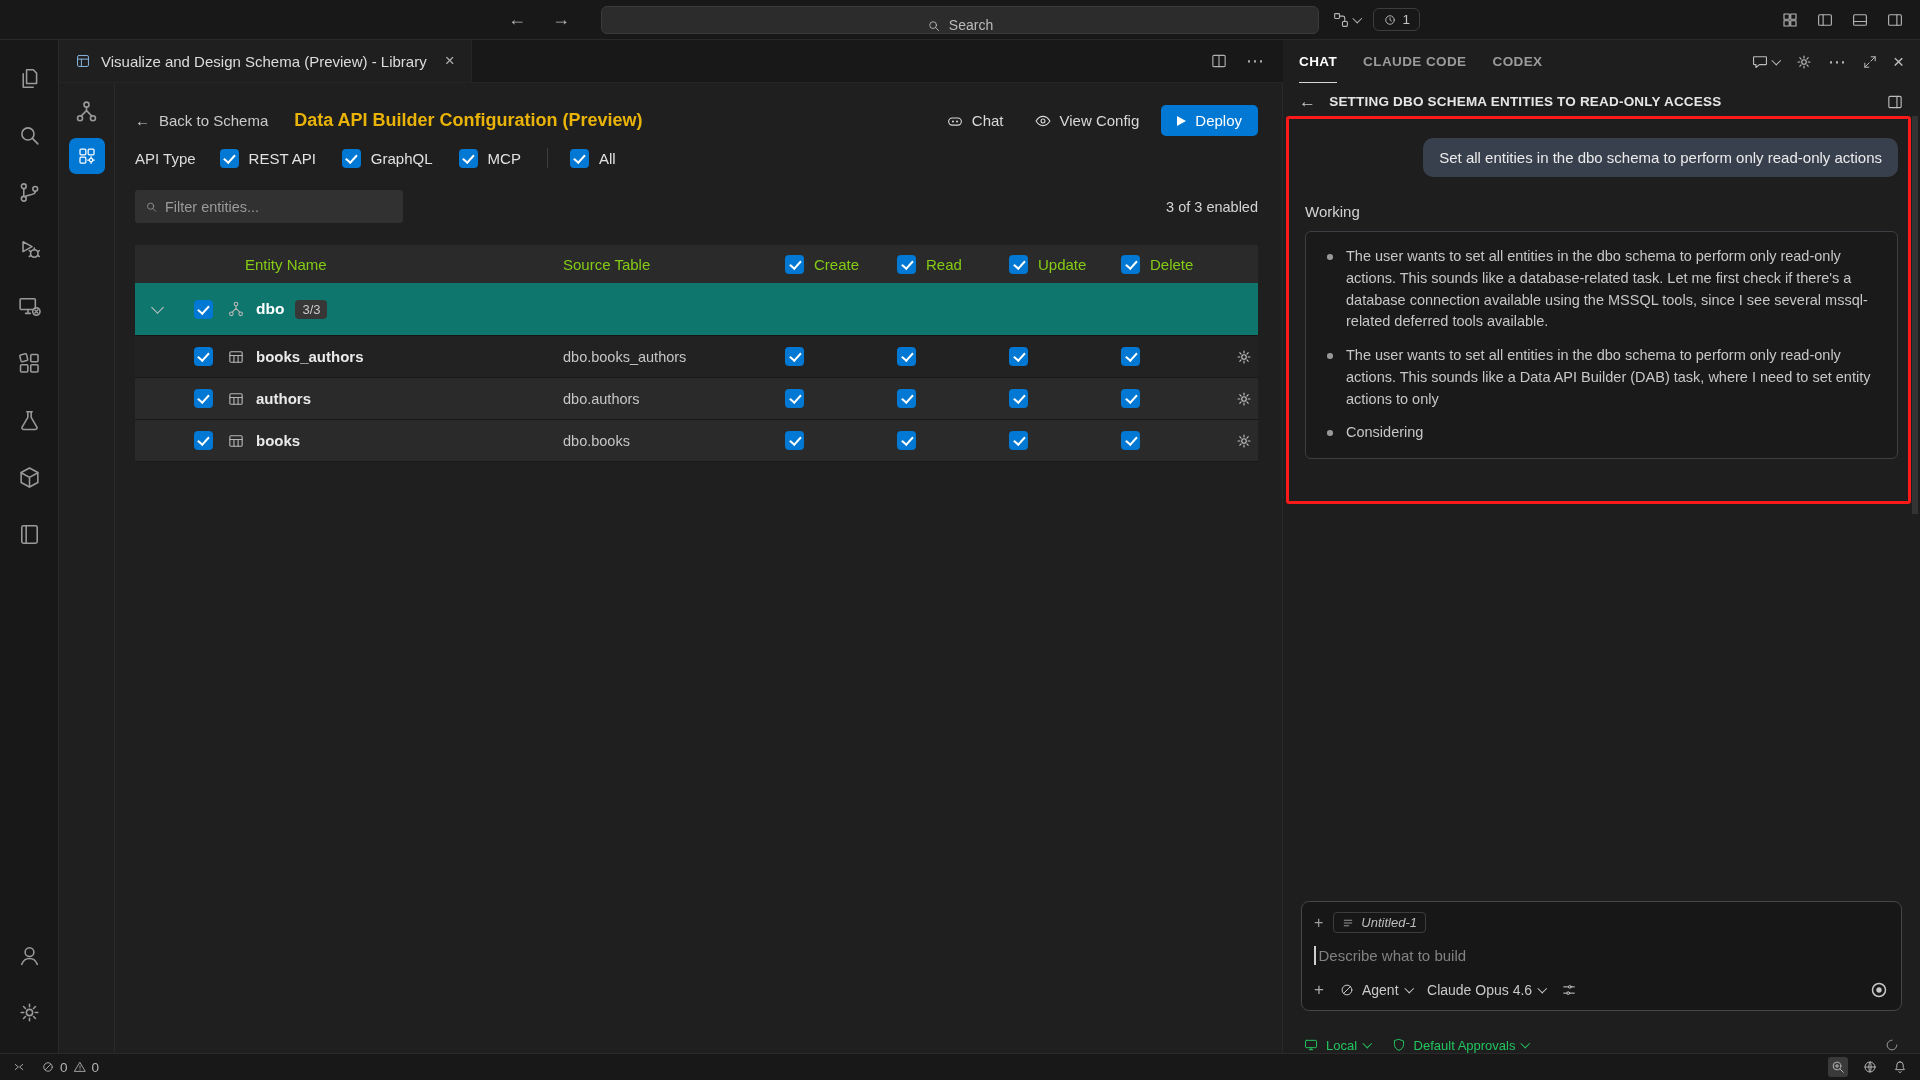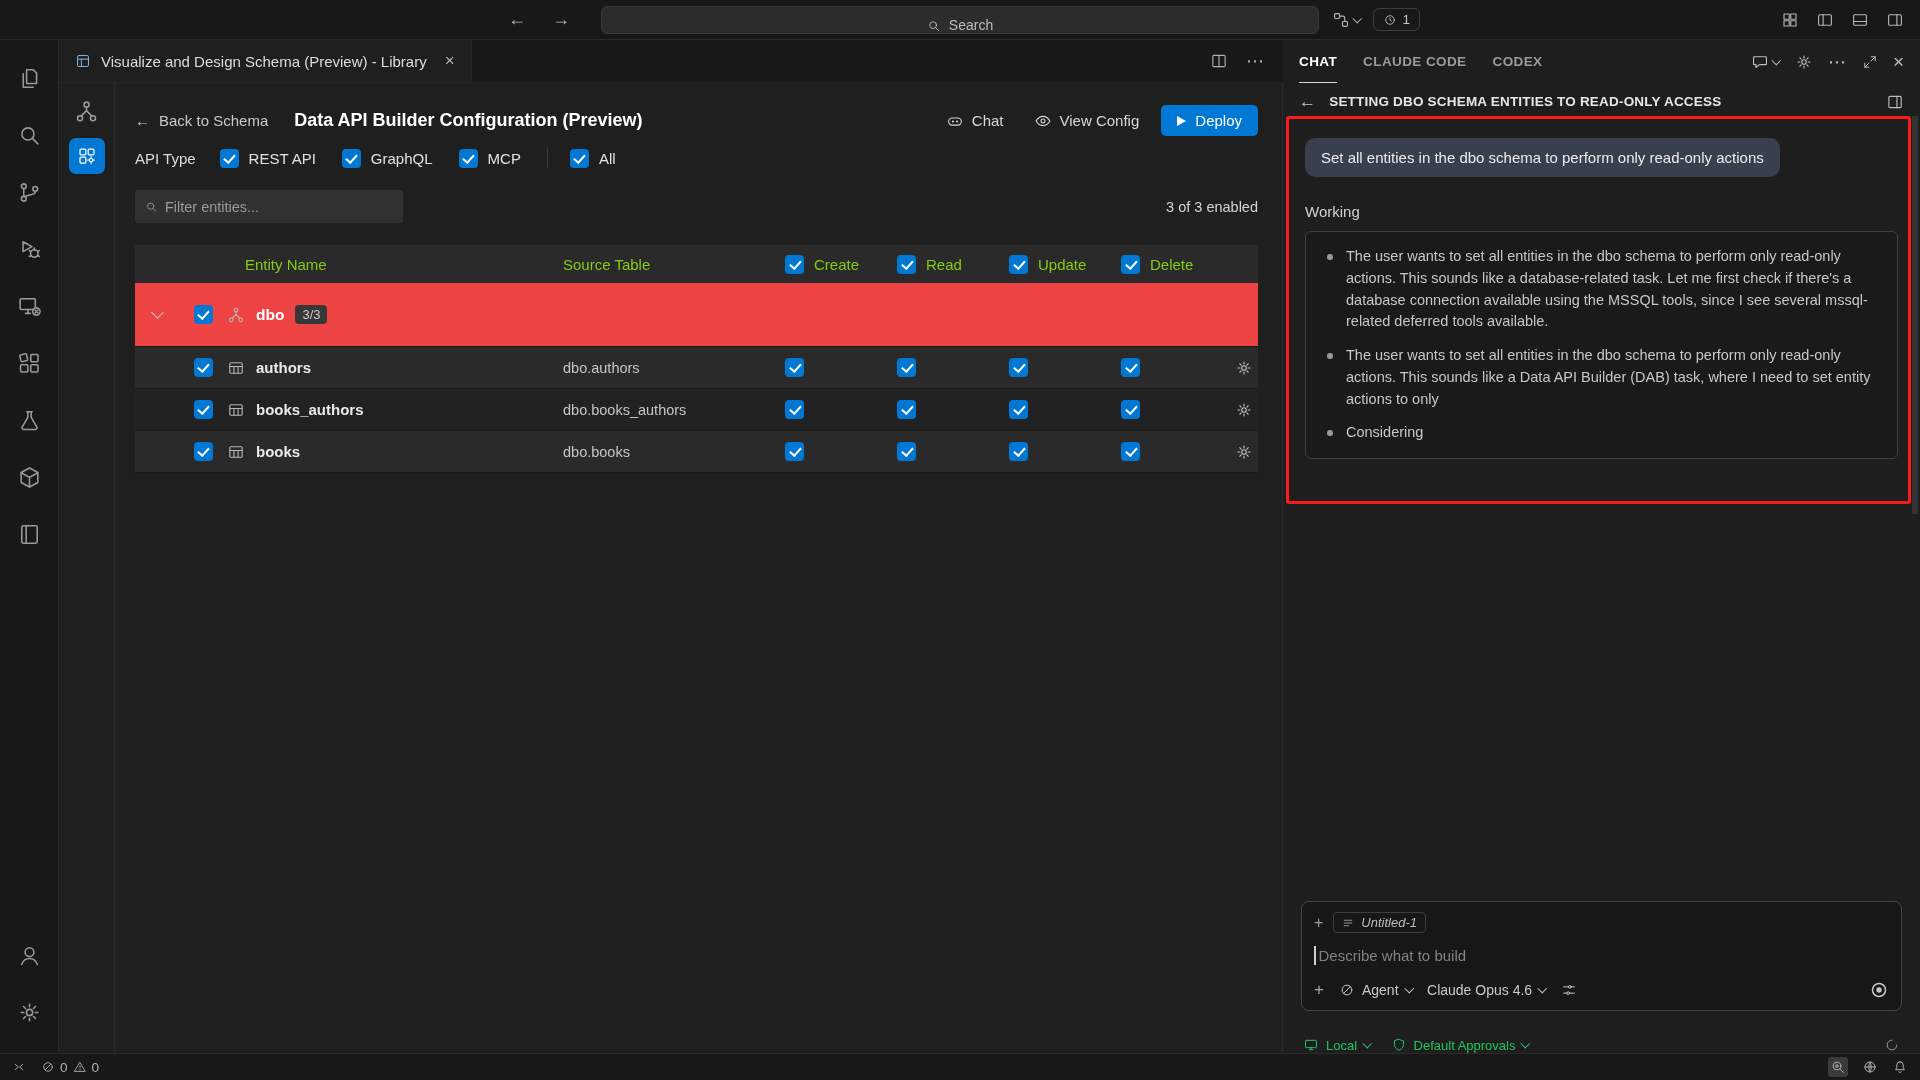--- a/index.html
+++ b/index.html
@@ -31,21 +31,21 @@
 .tabbar-actions{margin-left:auto;display:flex;align-items:center;gap:18px;padding-right:18px;color:#b0b0b0}
 .ellipsis{font-size:18px;letter-spacing:1px}
 
 .editor-content{flex:1;display:flex;min-height:0;border-right:1px solid #2a2a2a}
 .tool-strip{width:56px;background:#1f1f1f;border-right:1px solid #2a2a2a;display:flex;flex-direction:column;align-items:center;padding-top:16px;gap:14px;color:#9a9a9a}
 .strip-active{width:36px;height:36px;background:#0078d4;border-radius:7px;display:flex;align-items:center;justify-content:center;color:#fff}
 
 .config{flex:1;padding:22px 24px 0 20px;min-width:0}
 .cfg-head{display:flex;align-items:center}
 .back-link{display:flex;align-items:center;gap:9px;color:#c9c9c9;font-size:15px}
-.cfg-title{font-size:18px;font-weight:700;color:#ffffff;margin-left:26px}
+.cfg-title{font-size:18px;font-weight:700;color:#eab308;margin-left:26px}
 .cfg-actions{margin-left:auto;display:flex;align-items:center;gap:14px}
 .ghost-btn{display:flex;align-items:center;gap:8px;color:#d8d8d8;font-size:15px;padding:6px 8px;border-radius:5px}
 .deploy-btn{display:flex;align-items:center;gap:9px;background:#0078d4;color:#fff;font-size:15px;padding:7px 16px;border-radius:5px}
 .play{width:0;height:0;border-left:9px solid #fff;border-top:5.5px solid transparent;border-bottom:5.5px solid transparent}
 
 .api-row{display:flex;align-items:center;margin-top:12px}
 .api-label{color:#dcdcdc;margin-right:24px}
 .api-opt{display:flex;align-items:center;gap:10px;margin-right:26px;color:#e2e2e2}
 .vsep{width:1px;height:20px;background:#3d3d3d;margin:0 22px 0 0}
 
@@ -61,21 +61,21 @@
 .etable{margin-top:22px}
 .trow{display:grid;grid-template-columns:44px 48px 336px 222px 112px 112px 112px 112px 1fr;align-items:center}
 .gc1{grid-column:1;justify-self:center}
 .gc2{grid-column:2;justify-self:center}
 .gc3{grid-column:3}.gc4{grid-column:4}
 .gc5{grid-column:5}.gc6{grid-column:6}.gc7{grid-column:7}.gc8{grid-column:8}
 .gc9{grid-column:9;justify-self:start}
 .thead{height:38px;background:#2a2a2a;color:#84cc16;font-size:15px}
 .th-entity{padding-left:18px}
 .th-cb{display:flex;align-items:center;gap:10px}
-.grow{height:64px;background:#ef4444;border-bottom:1px solid #161616}
+.grow{height:53px;background:#0f766e;border-bottom:1px solid #161616}
 .chev-down{width:9px;height:9px;border-right:1.6px solid #c9c9c9;border-bottom:1.6px solid #c9c9c9;transform:rotate(45deg);margin-top:-4px}
 .gname{display:flex;align-items:center;gap:11px;color:#fff;font-weight:700;font-size:15.5px}
 .gbadge{background:#373737;border-radius:4px;padding:2px 7px;font-size:13px;color:#c9c9c9;font-weight:400}
 .erow{height:42px;font-size:15px;border-bottom:1px solid #191919}
 .r0,.r2{background:#2a2a2a}.r1{background:#222}
 .ename{display:flex;align-items:center;gap:11px;color:#eaeaea;font-weight:600}
 .esrc{color:#c6c6c6;font-size:14.5px}
 .icon-muted{color:#b5b5b5}
 .gear-cell{color:#c2c2c2;padding-left:2px}
 
@@ -85,21 +85,21 @@
 .ptab{font-size:13.5px;font-weight:700;letter-spacing:.4px;color:#9b9b9b;height:100%;display:flex;align-items:center;border-bottom:1.5px solid transparent}
 .ptab.active{color:#fff;border-color:#d7d7d7}
 .pt-icons{margin-left:auto;display:flex;align-items:center;gap:15px;color:#bdbdbd}
 .pt-close{font-size:19px}
 .chat-session-header{height:37px;display:flex;align-items:center;gap:13px;padding:0 16px;color:#e6e6e6;font-size:13.5px;font-weight:700;letter-spacing:.2px}
 .csh-back{font-size:17px;color:#c9c9c9;font-weight:400}
 .csh-split{margin-left:auto;color:#bdbdbd}
 .chat-body{flex:1;position:relative;padding:0 22px;min-height:0}
 .annotation{position:absolute;left:3px;right:9px;top:-4px;height:388px;border:3px solid #fb1a1a;border-radius:3px;pointer-events:none;z-index:6}
 .scroll-thumb{position:absolute;right:2px;top:76px;width:6px;height:398px;background:#454545;opacity:.55;z-index:5}
-.msg-row{display:flex;justify-content:flex-start;margin-top:18px}
+.msg-row{display:flex;justify-content:flex-end;margin-top:18px}
 .user-bubble{max-width:522px;background:#39404d;border-radius:10px;padding:9px 16px;font-size:15px;color:#ebebeb;line-height:1.4}
 .working{margin-top:26px;color:#d2d2d2;font-size:15px}
 .think-box{margin-top:11px;border:1px solid #3e3e44;border-radius:6px;background:#1a1a1a;padding:14px 18px;display:flex;flex-direction:column;gap:12px}
 .titem{position:relative;padding-left:22px;font-size:14.5px;line-height:1.5;color:#c7c7c7}
 .titem::before{content:"";position:absolute;left:3px;top:8px;width:5.5px;height:5.5px;border-radius:50%;background:#989898}
 .titem p+p{margin-top:9px}
 .chat-input-wrap{margin:0 18px 8px;margin-top:auto}
 .chat-input{border:1px solid #454545;border-radius:8px;background:#171717;padding:10px 12px}
 .ci-row1{display:flex;align-items:center;gap:10px;color:#9d9d9d}
 .ctx-chip{display:flex;align-items:center;gap:7px;border:1px solid #3d3d3d;border-radius:4px;padding:2px 8px;font-size:13px;color:#bdbdbd}
@@ -381,52 +381,52 @@
                   <circle cx="12" cy="5.4" r="2.4"></circle>
                   <circle cx="5.8" cy="18.4" r="2.4"></circle>
                   <circle cx="18.2" cy="18.4" r="2.4"></circle>
                   <path d="M12 7.8v3.4M12 11.2l-5.2 5.2M12 11.2l5.2 5.2"></path>
                 </svg>
               <span>dbo</span>
               <span class="gbadge">3/3</span>
             </span>
           </div>
 
-          <div class="trow erow r0">
+          <div class="trow erow r1">
             <span class="gc2 cb"></span>
             <span class="gc3 ename">
               <svg class="ic s18 icon-muted" viewBox="0 0 24 24">
                   <rect x="3.8" y="5" width="16.4" height="14" rx="1.5"></rect>
                   <path d="M3.8 10h16.4M9.3 10v9M14.8 10v9"></path>
                 </svg>
-              <span>authors</span>
+              <span>books_authors</span>
             </span>
-            <span class="gc4 esrc">dbo.authors</span>
+            <span class="gc4 esrc">dbo.books_authors</span>
             <span class="gc5 cb"></span>
             <span class="gc6 cb"></span>
             <span class="gc7 cb"></span>
             <span class="gc8 cb"></span>
             <span class="gc9 gear-cell">
                 <svg class="ic s18" viewBox="0 0 24 24">
                   <circle cx="12" cy="12" r="3"></circle>
                   <path d="M12 4v2.5M12 17.5V20M4 12h2.5M17.5 12H20M6.3 6.3l1.8 1.8M15.9 15.9l1.8 1.8M17.7 6.3l-1.8 1.8M8.1 15.9l-1.8 1.8"></path>
                 </svg>
               </span>
           </div>
 
-          <div class="trow erow r1">
+          <div class="trow erow r0">
             <span class="gc2 cb"></span>
             <span class="gc3 ename">
               <svg class="ic s18 icon-muted" viewBox="0 0 24 24">
                   <rect x="3.8" y="5" width="16.4" height="14" rx="1.5"></rect>
                   <path d="M3.8 10h16.4M9.3 10v9M14.8 10v9"></path>
                 </svg>
-              <span>books_authors</span>
+              <span>authors</span>
             </span>
-            <span class="gc4 esrc">dbo.books_authors</span>
+            <span class="gc4 esrc">dbo.authors</span>
             <span class="gc5 cb"></span>
             <span class="gc6 cb"></span>
             <span class="gc7 cb"></span>
             <span class="gc8 cb"></span>
             <span class="gc9 gear-cell">
                 <svg class="ic s18" viewBox="0 0 24 24">
                   <circle cx="12" cy="12" r="3"></circle>
                   <path d="M12 4v2.5M12 17.5V20M4 12h2.5M17.5 12H20M6.3 6.3l1.8 1.8M15.9 15.9l1.8 1.8M17.7 6.3l-1.8 1.8M8.1 15.9l-1.8 1.8"></path>
                 </svg>
               </span>

